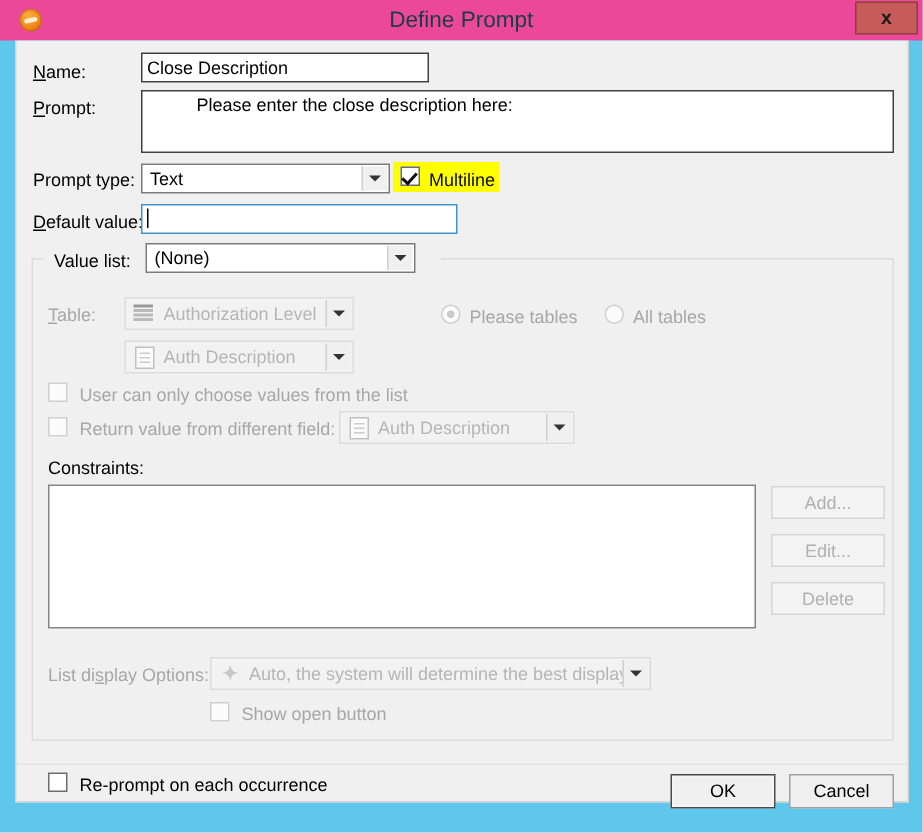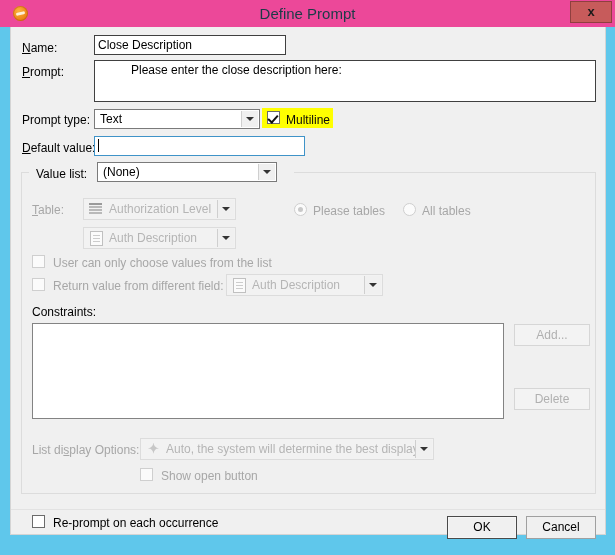--- a/index.html
+++ b/index.html
@@ -360,20 +360,21 @@
           <i></i>
         </span>
       <span>Auth Description</span>
       <span class="arrow"></span>
     </div>
 
     <div class="lbl" style="left:21px; top:278px;">Constraints:</div>
     <div class="listbox" style="left:21px; top:296px; width:472px; height:96px;"></div>
 
     <div class="btn disabled" style="left:503px; top:297px; width:76px; height:22px; line-height:20px;">Add...</div>
+    <div class="btn disabled" style="left:503px; top:329px; width:76px; height:22px; line-height:20px;">Edit...</div>
     <div class="btn disabled" style="left:503px; top:361px; width:76px; height:22px; line-height:20px;">Delete</div>
 
     <div class="lbl dim" style="left:21px; top:416px;">List di<span class="acc">s</span>play Options:</div>
     <div class="combo flat" style="left:129px; top:411px; width:294px; height:22px; padding-left:25px; line-height:20px;">
       <span class="ic ic-wand">✦</span>
       <span>Auto, the system will determine the best display</span>
       <span class="arrow"></span>
     </div>
 
     <div class="cb disabled" style="left:129px; top:441px;"></div>

